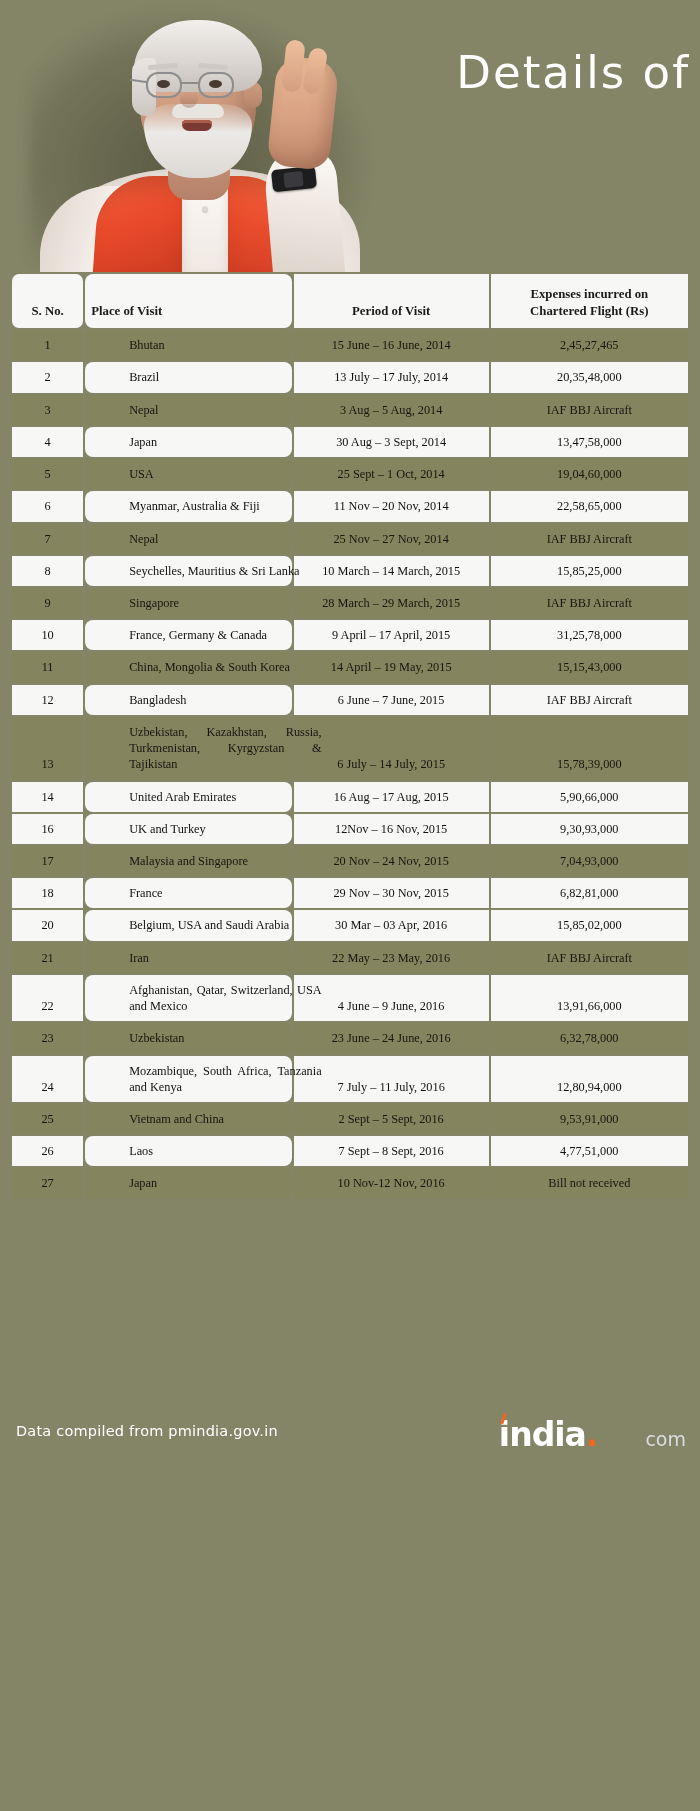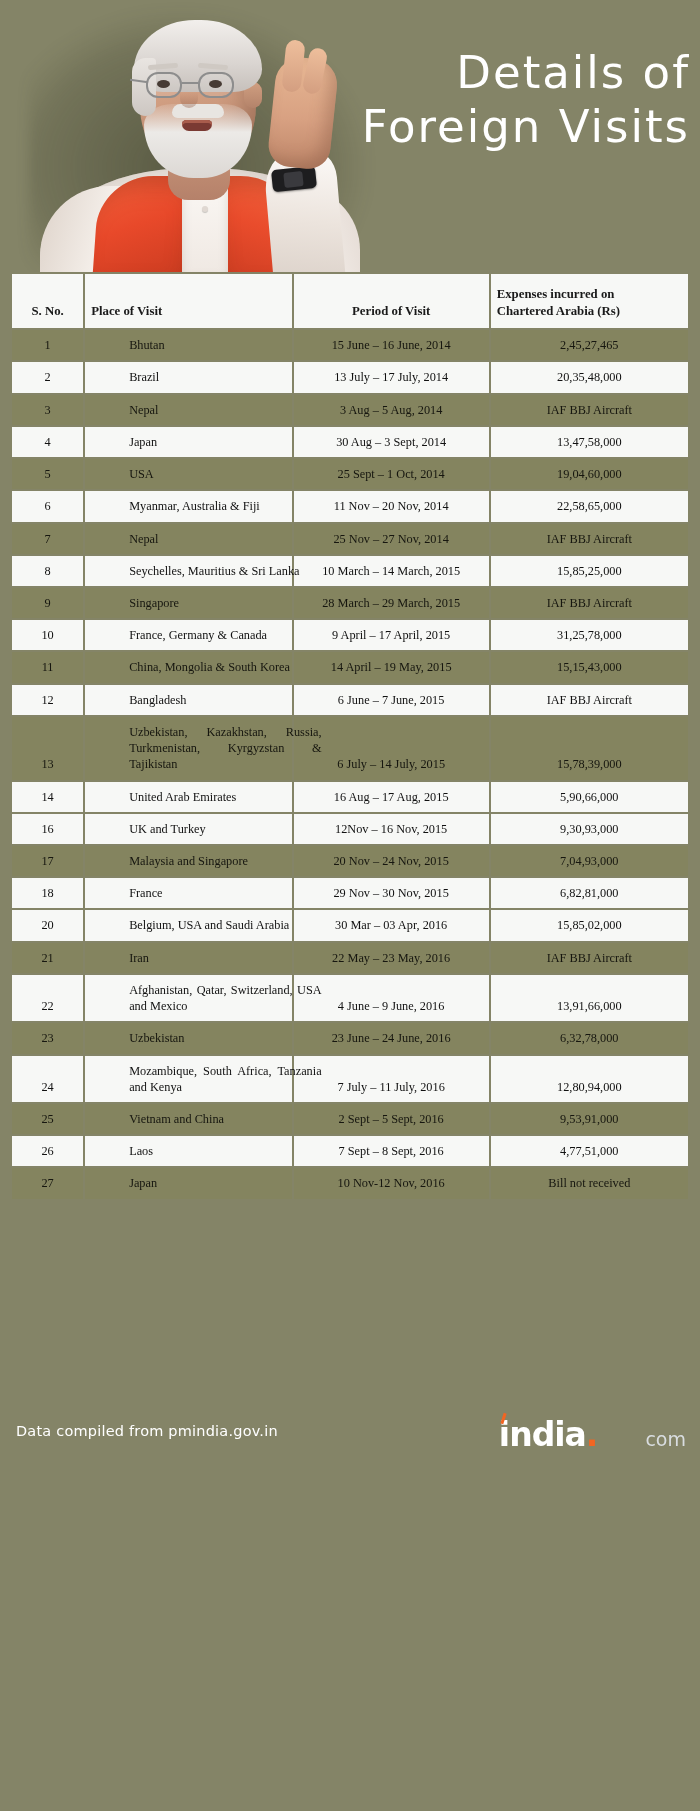--- a/index.html
+++ b/index.html
@@ -263,29 +263,29 @@
   }
   table.visits td {
     padding: 7px 7px;
     vertical-align: bottom;
     line-height: 1.32;
   }
   tr.alt td { background: #84845f; color: #16160f; }
   tr.plain td { background: #f7f8f6; color: #111111; }
 
   .c-sno   { width: 62px;  text-align: center; }
-  .c-place { width: 180px; text-align: justify; text-justify: inter-word; }
+  .c-place { width: 180px; text-align: justify; text-justify: inter-word; border-radius: 8px; }
   .c-place span { display: inline-block; width: 100%; margin-left: 37px; }
   .c-period{ width: 170px; text-align: center; margin-left: 32px; }
   .c-exp   { width: 172px; text-align: center; }
 
-  th.c-sno   { text-align: center; }
+  th.c-sno   { text-align: center; border-radius: 7px; }
   th.c-place { text-align: left; }
   th.c-period{ text-align: center; }
-  th.c-exp   { text-align: left; margin-left: 20px; }
+  th.c-exp   { text-align: center; margin-left: 20px; }
 
   
   #footer {
     position: absolute;
     left: 0; bottom: 0;
     width: 700px; height: 58px;
   }
   #credit {
     position: absolute;
     left: 16px; top: 14px;
@@ -353,34 +353,33 @@
       <div class="watch"></div>
       <div class="watch-face"></div>
       <div class="hand"></div>
       <div class="finger1"></div>
       <div class="finger2"></div>
       <div class="photo-fade"></div>
     </div>
 
     <div id="title">
       <span class="l1">Details  of</span>
-      <span class="l2">Foreign Visits</span>
     </div>
   </div>
 
   <div id="table-wrap">
     <table class="visits">
       <thead>
         <tr>
           <th class="c-sno">S. No.</th>
           <th class="c-place">Place of Visit</th>
           <th class="c-period">Period of Visit</th>
           <th class="c-exp">
             <span>Expenses incurred on</span><br>
-            <span>Chartered Arabia (Rs)</span>
+            <span>Chartered Flight (Rs)</span>
           </th>
         </tr>
       </thead>
       <tbody id="tbody">
           <tr class="alt">
             <td class="c-sno">1</td>
             <td class="c-place"><span>Bhutan</span></td>
             <td class="c-period">15 June – 16 June, 2014</td>
             <td class="c-exp">2,45,27,465</td>
           </tr>

